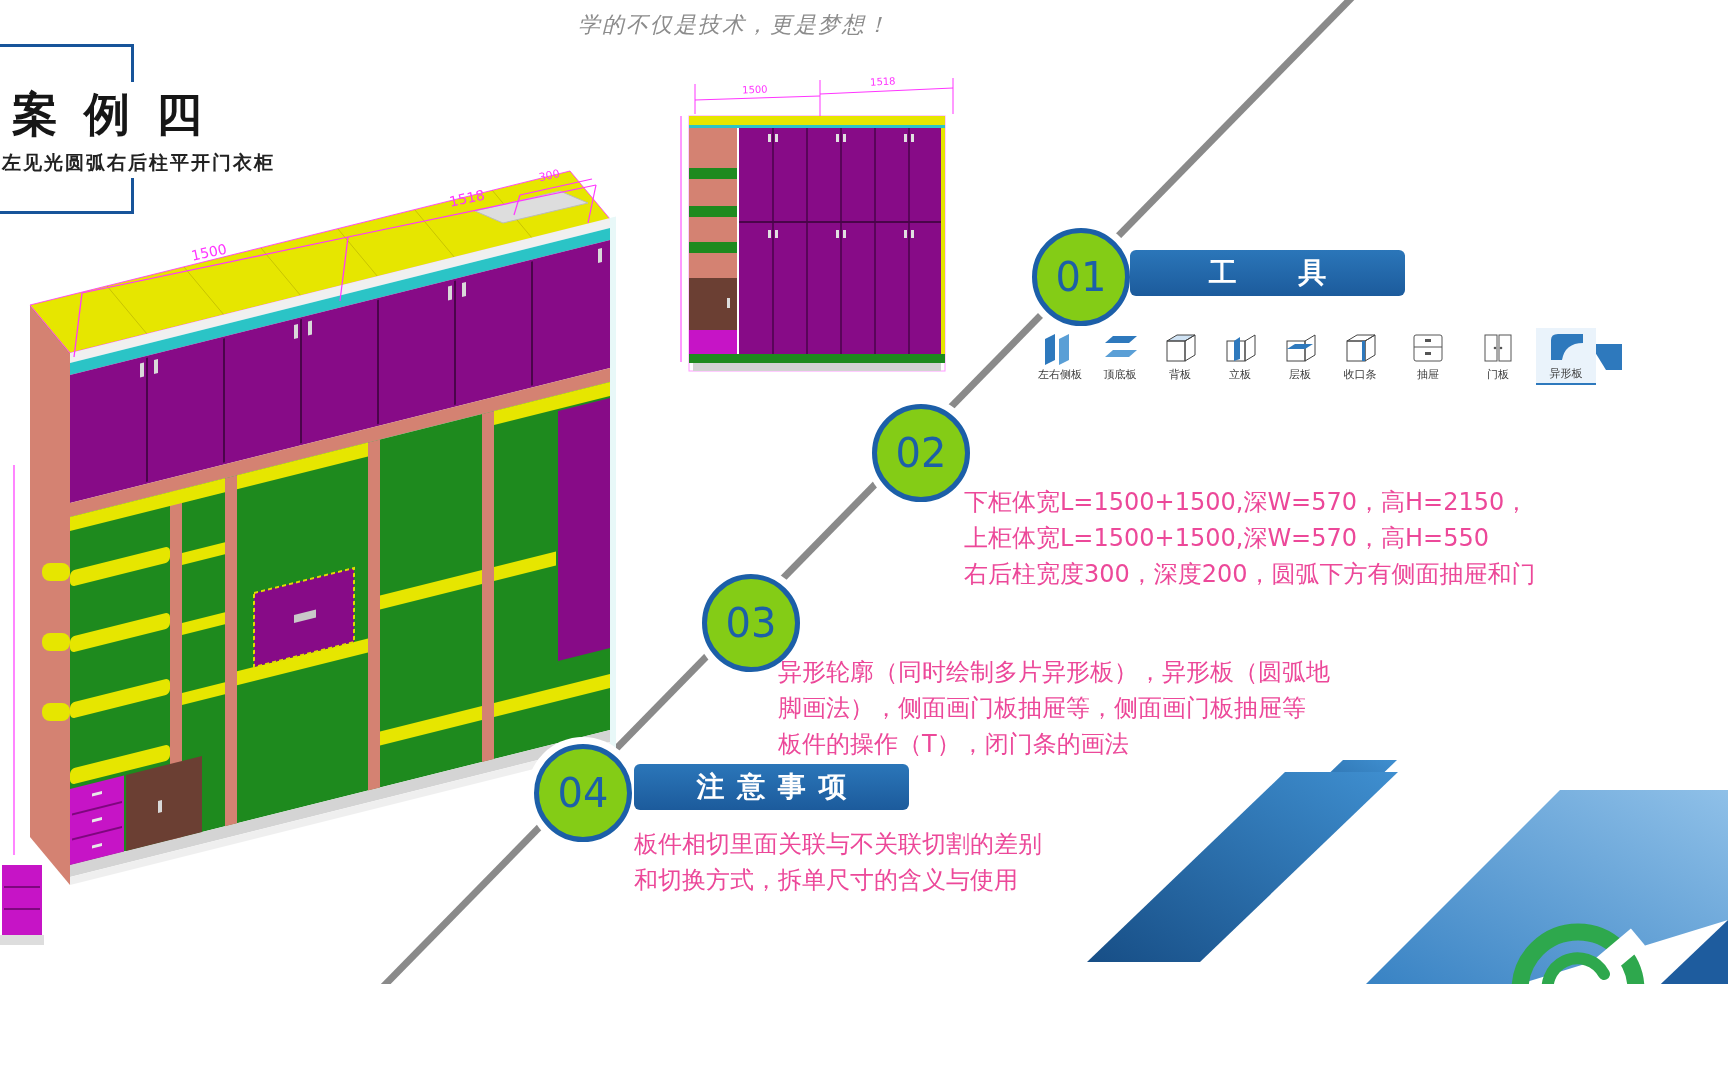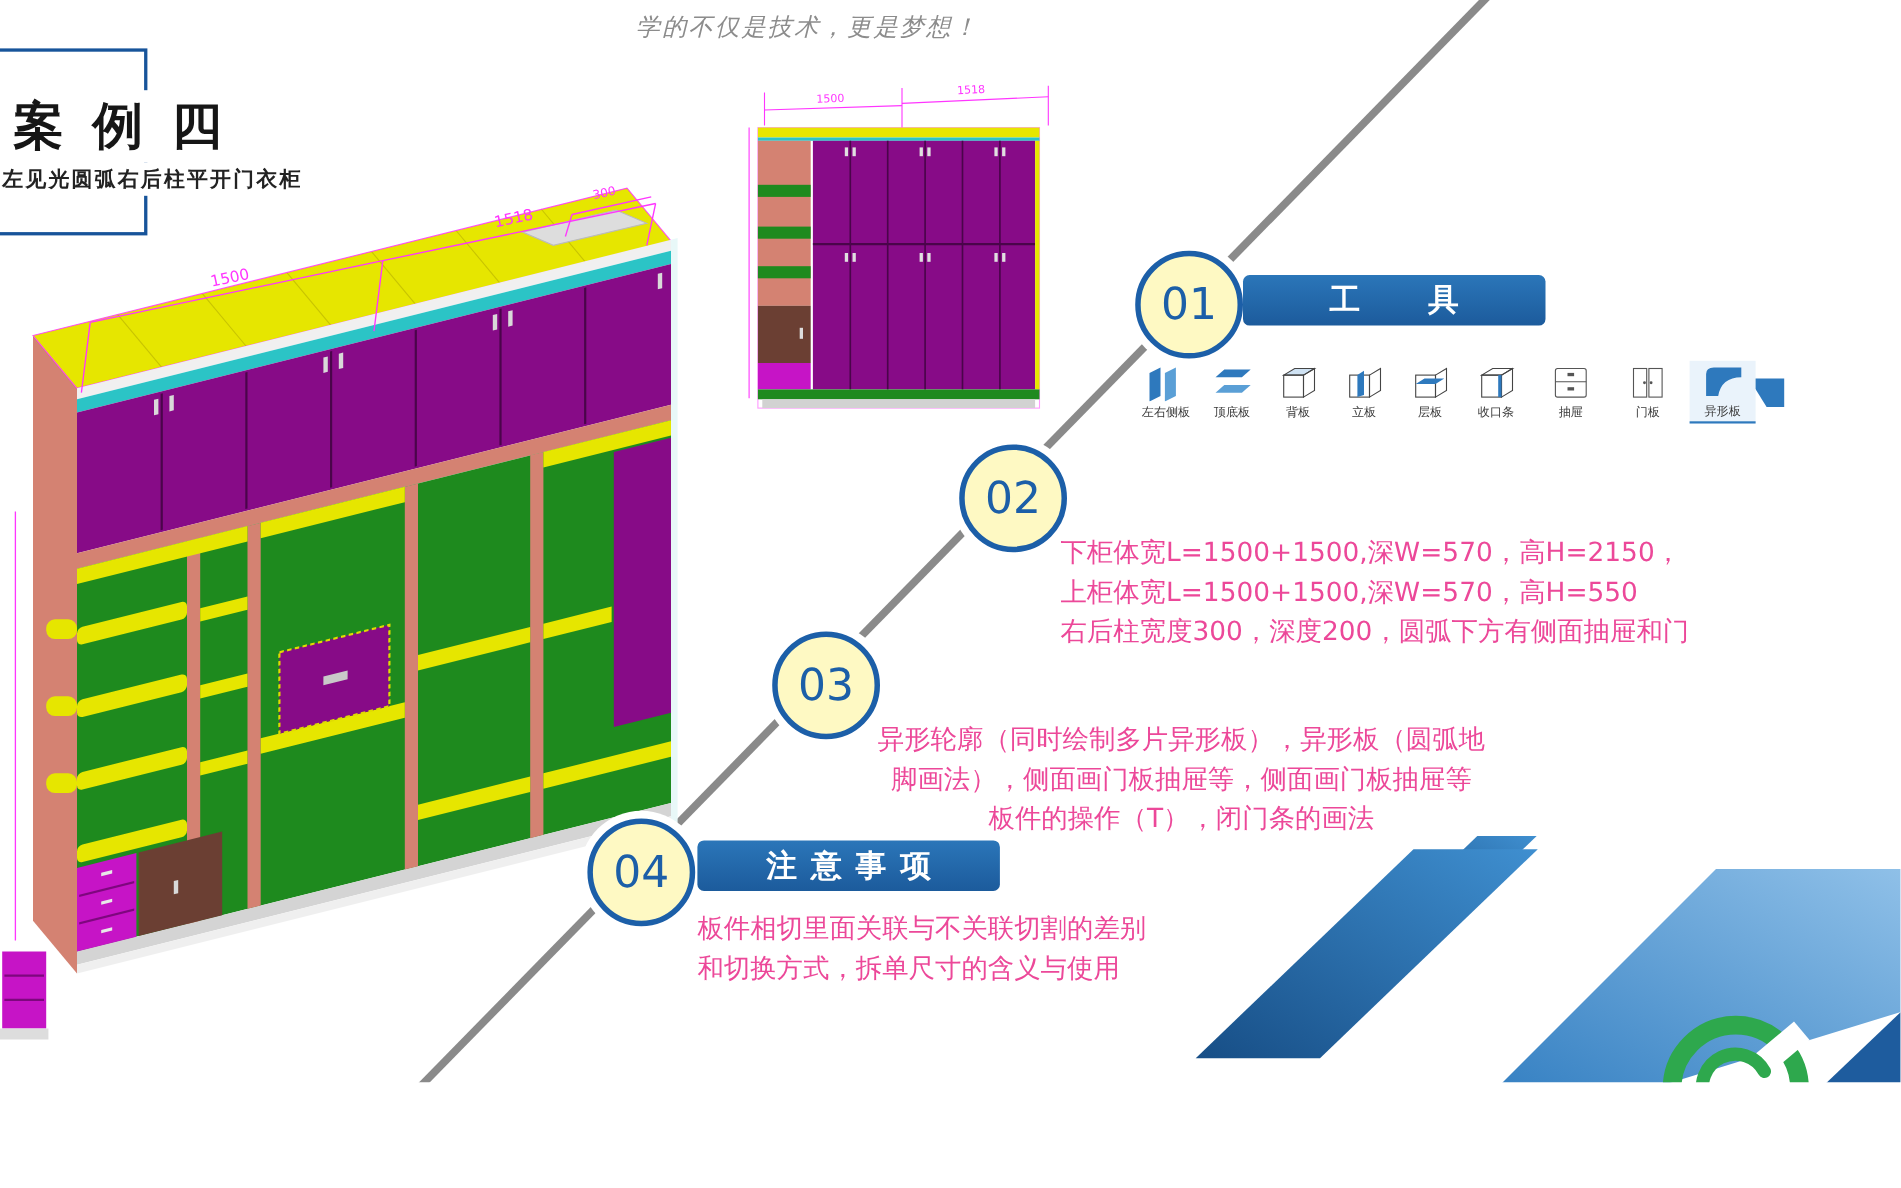--- a/index.html
+++ b/index.html
@@ -12,21 +12,21 @@
            font-style:italic;font-size:22px;letter-spacing:2px;color:#8c8c8c;z-index:2;}
 
   
   .case-box{position:absolute;left:-30px;top:44px;width:158px;height:164px;border:3px solid #17549a;z-index:2;}
   .case-title{position:absolute;left:6px;top:82px;font-size:46px;font-weight:bold;color:#161616;
               letter-spacing:26px;background:#fff;padding:2px 0 2px 6px;z-index:3;white-space:nowrap;}
   .case-subtitle{position:absolute;left:0px;top:148px;font-size:19px;font-weight:bold;color:#222;
                  letter-spacing:2px;background:#fff;padding:2px 8px 2px 2px;z-index:3;white-space:nowrap;}
 
   
-  .num-circle{position:absolute;width:88px;height:88px;border-radius:50%;background:#fef9c3;
+  .num-circle{position:absolute;width:88px;height:88px;border-radius:50%;background:#84cc16;
               border:5px solid #1c5fa8;box-shadow:0 0 0 7px #fff;display:flex;align-items:center;justify-content:center;
               color:#1c5fa8;font-size:40px;z-index:3;}
 
   
   .banner{position:absolute;width:275px;height:46px;border-radius:6px;
           background:linear-gradient(180deg,#2b76b9 0%,#1c5b9c 100%);
           display:flex;align-items:center;justify-content:center;z-index:3;}
   .banner-text{color:#fff;font-size:28px;font-weight:600;letter-spacing:0.45em;padding-left:0.45em;white-space:nowrap;}
   .banner-text.sp2{letter-spacing:2.2em;padding-left:2.2em;}
 
@@ -323,21 +323,21 @@
   </div>
   <div class="body-text" style="left:964px;top:484px;">
     <div>下柜体宽L=1500+1500,深W=570，高H=2150，</div>
     <div>上柜体宽L=1500+1500,深W=570，高H=550</div>
     <div>右后柱宽度300，深度200，圆弧下方有侧面抽屉和门</div>
   </div>
 
   <div class="num-circle" style="left:702px;top:574px;">
     <span>03</span>
   </div>
-  <div class="body-text" style="left:798px;top:654px;text-align:center;">
+  <div class="body-text" style="left:778px;top:654px;">
     <div>异形轮廓（同时绘制多片异形板），异形板（圆弧地</div>
     <div>脚画法），侧面画门板抽屉等，侧面画门板抽屉等</div>
     <div>板件的操作（T），闭门条的画法</div>
   </div>
 
   <div class="num-circle" style="left:534px;top:744px;">
     <span>04</span>
   </div>
   <div class="banner" style="left:634px;top:764px;">
     <span class="banner-text">注意事项</span>

